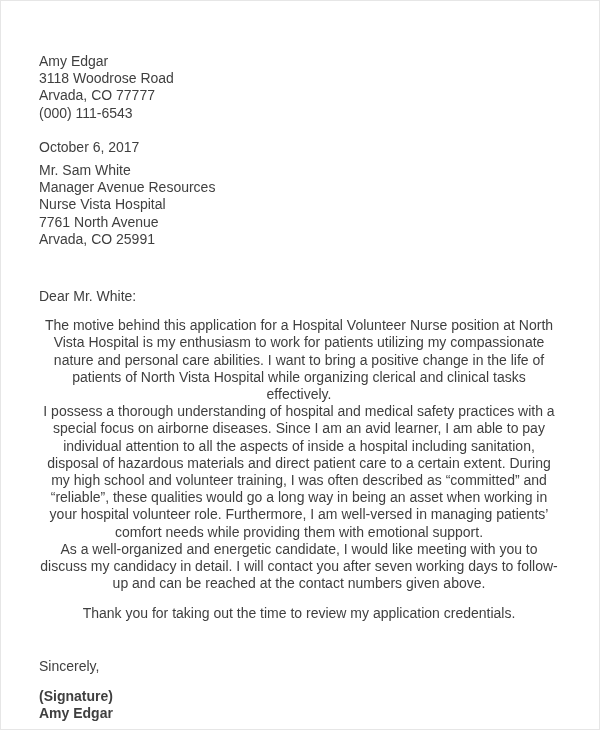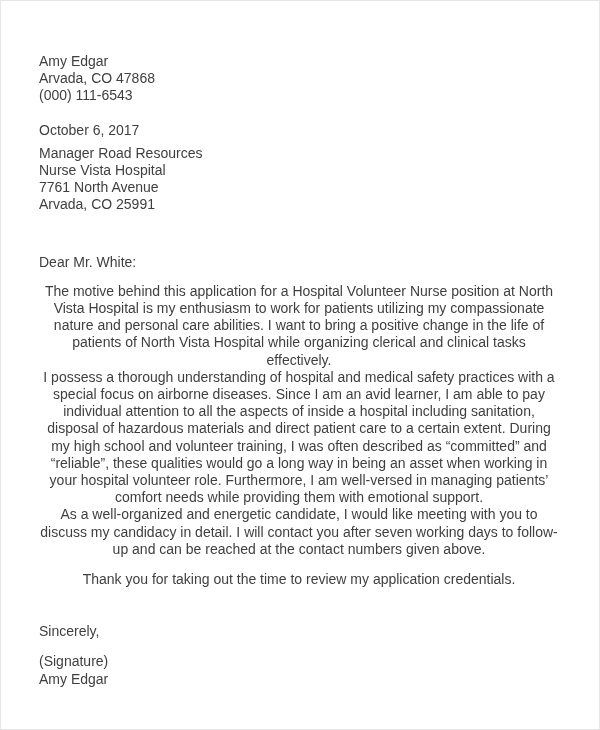--- a/index.html
+++ b/index.html
@@ -45,42 +45,45 @@
     text-align: center;
   }
   .para + .para {
   }
   .gap-thanks { height: 13px; }
   .gap-signoff { height: 35px; }
   .gap-sig { height: 13px; }
   .sig-line {
     display: block;
     white-space: pre;
+    font-weight: bold;
   }
 </style>
 </head>
 <body>
 
 <div class="page">
   <div class="letter">
 
     <div class="block">
       <span class="addr-line">Amy Edgar</span>
-      <span class="addr-line">Arvada, CO 47868</span>
+      <span class="addr-line">3118 Woodrose Road</span>
+      <span class="addr-line">Arvada, CO 77777</span>
       <span class="addr-line">(000) 111-6543</span>
     </div>
 
     <div class="gap-date"></div>
 
     <div class="block">October 6, 2017</div>
 
     <div class="gap-recipient"></div>
 
     <div class="block">
-      <span class="addr-line">Manager Road Resources</span>
+      <span class="addr-line">Mr. Sam White</span>
+      <span class="addr-line">Manager Avenue Resources</span>
       <span class="addr-line">Nurse Vista Hospital</span>
       <span class="addr-line">7761 North Avenue</span>
       <span class="addr-line">Arvada, CO 25991</span>
     </div>
 
     <div class="gap-salutation"></div>
 
     <div class="block">Dear Mr. White:</div>
 
     <div class="gap-body"></div>

